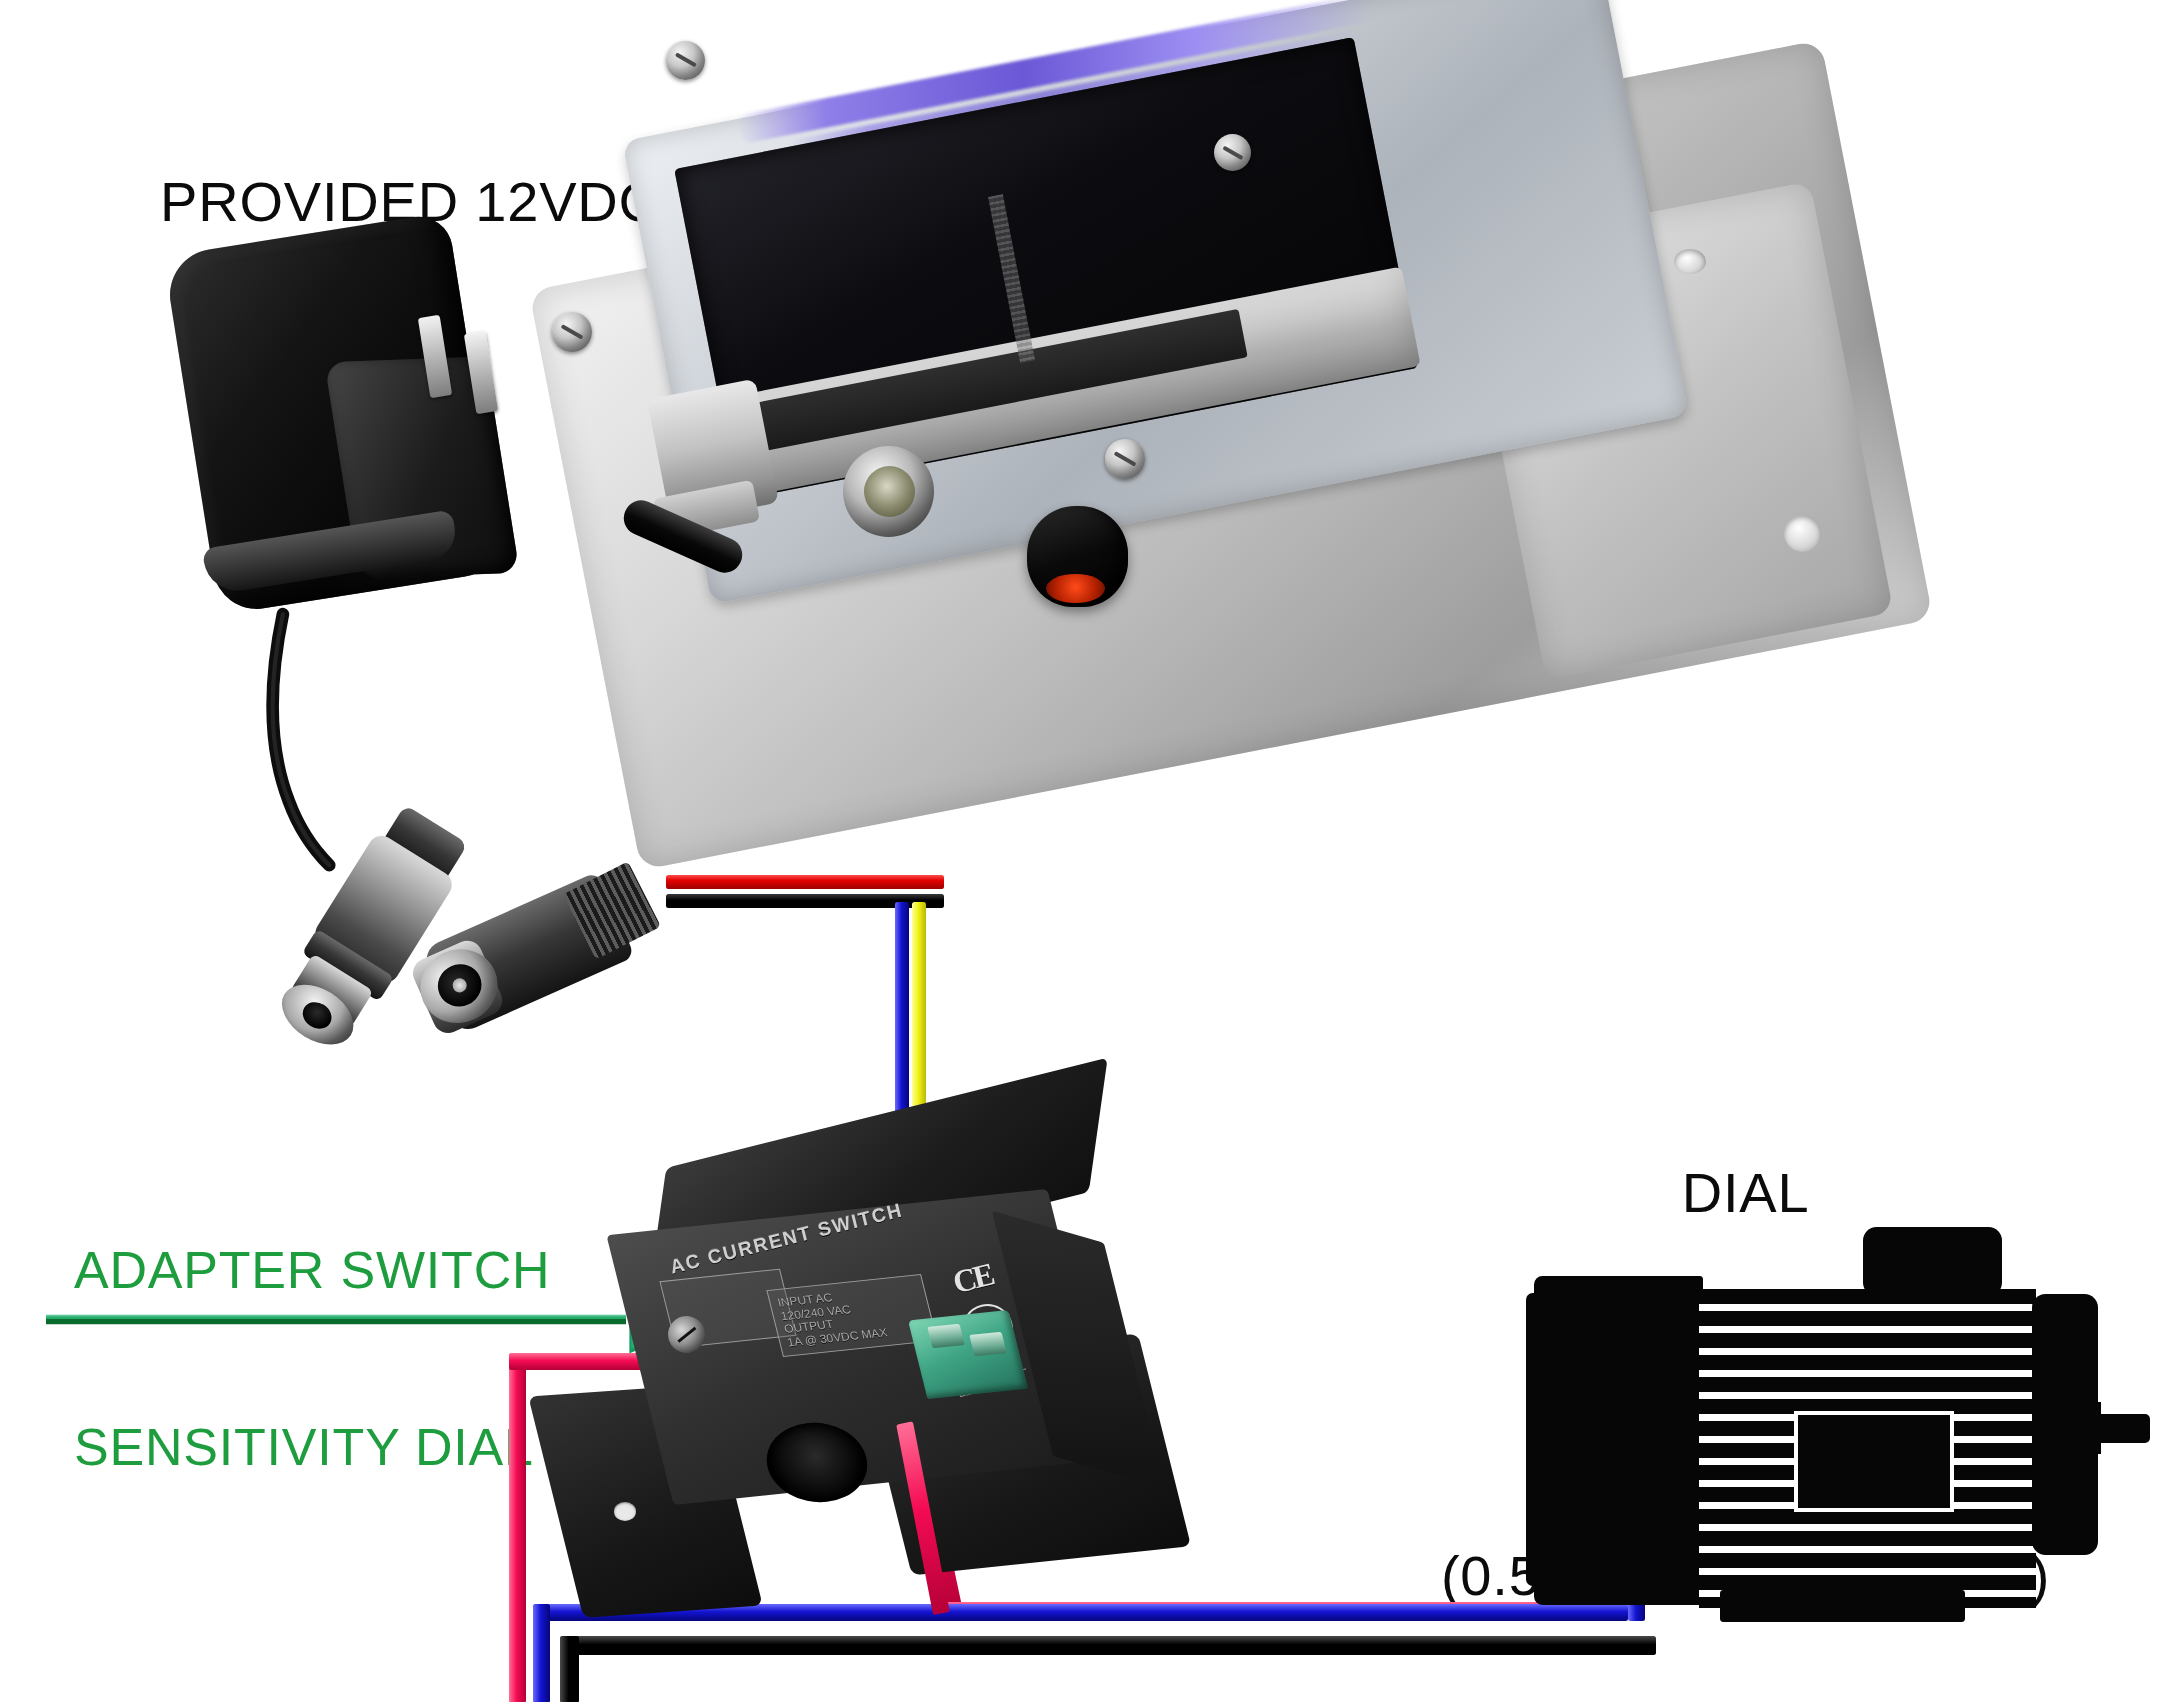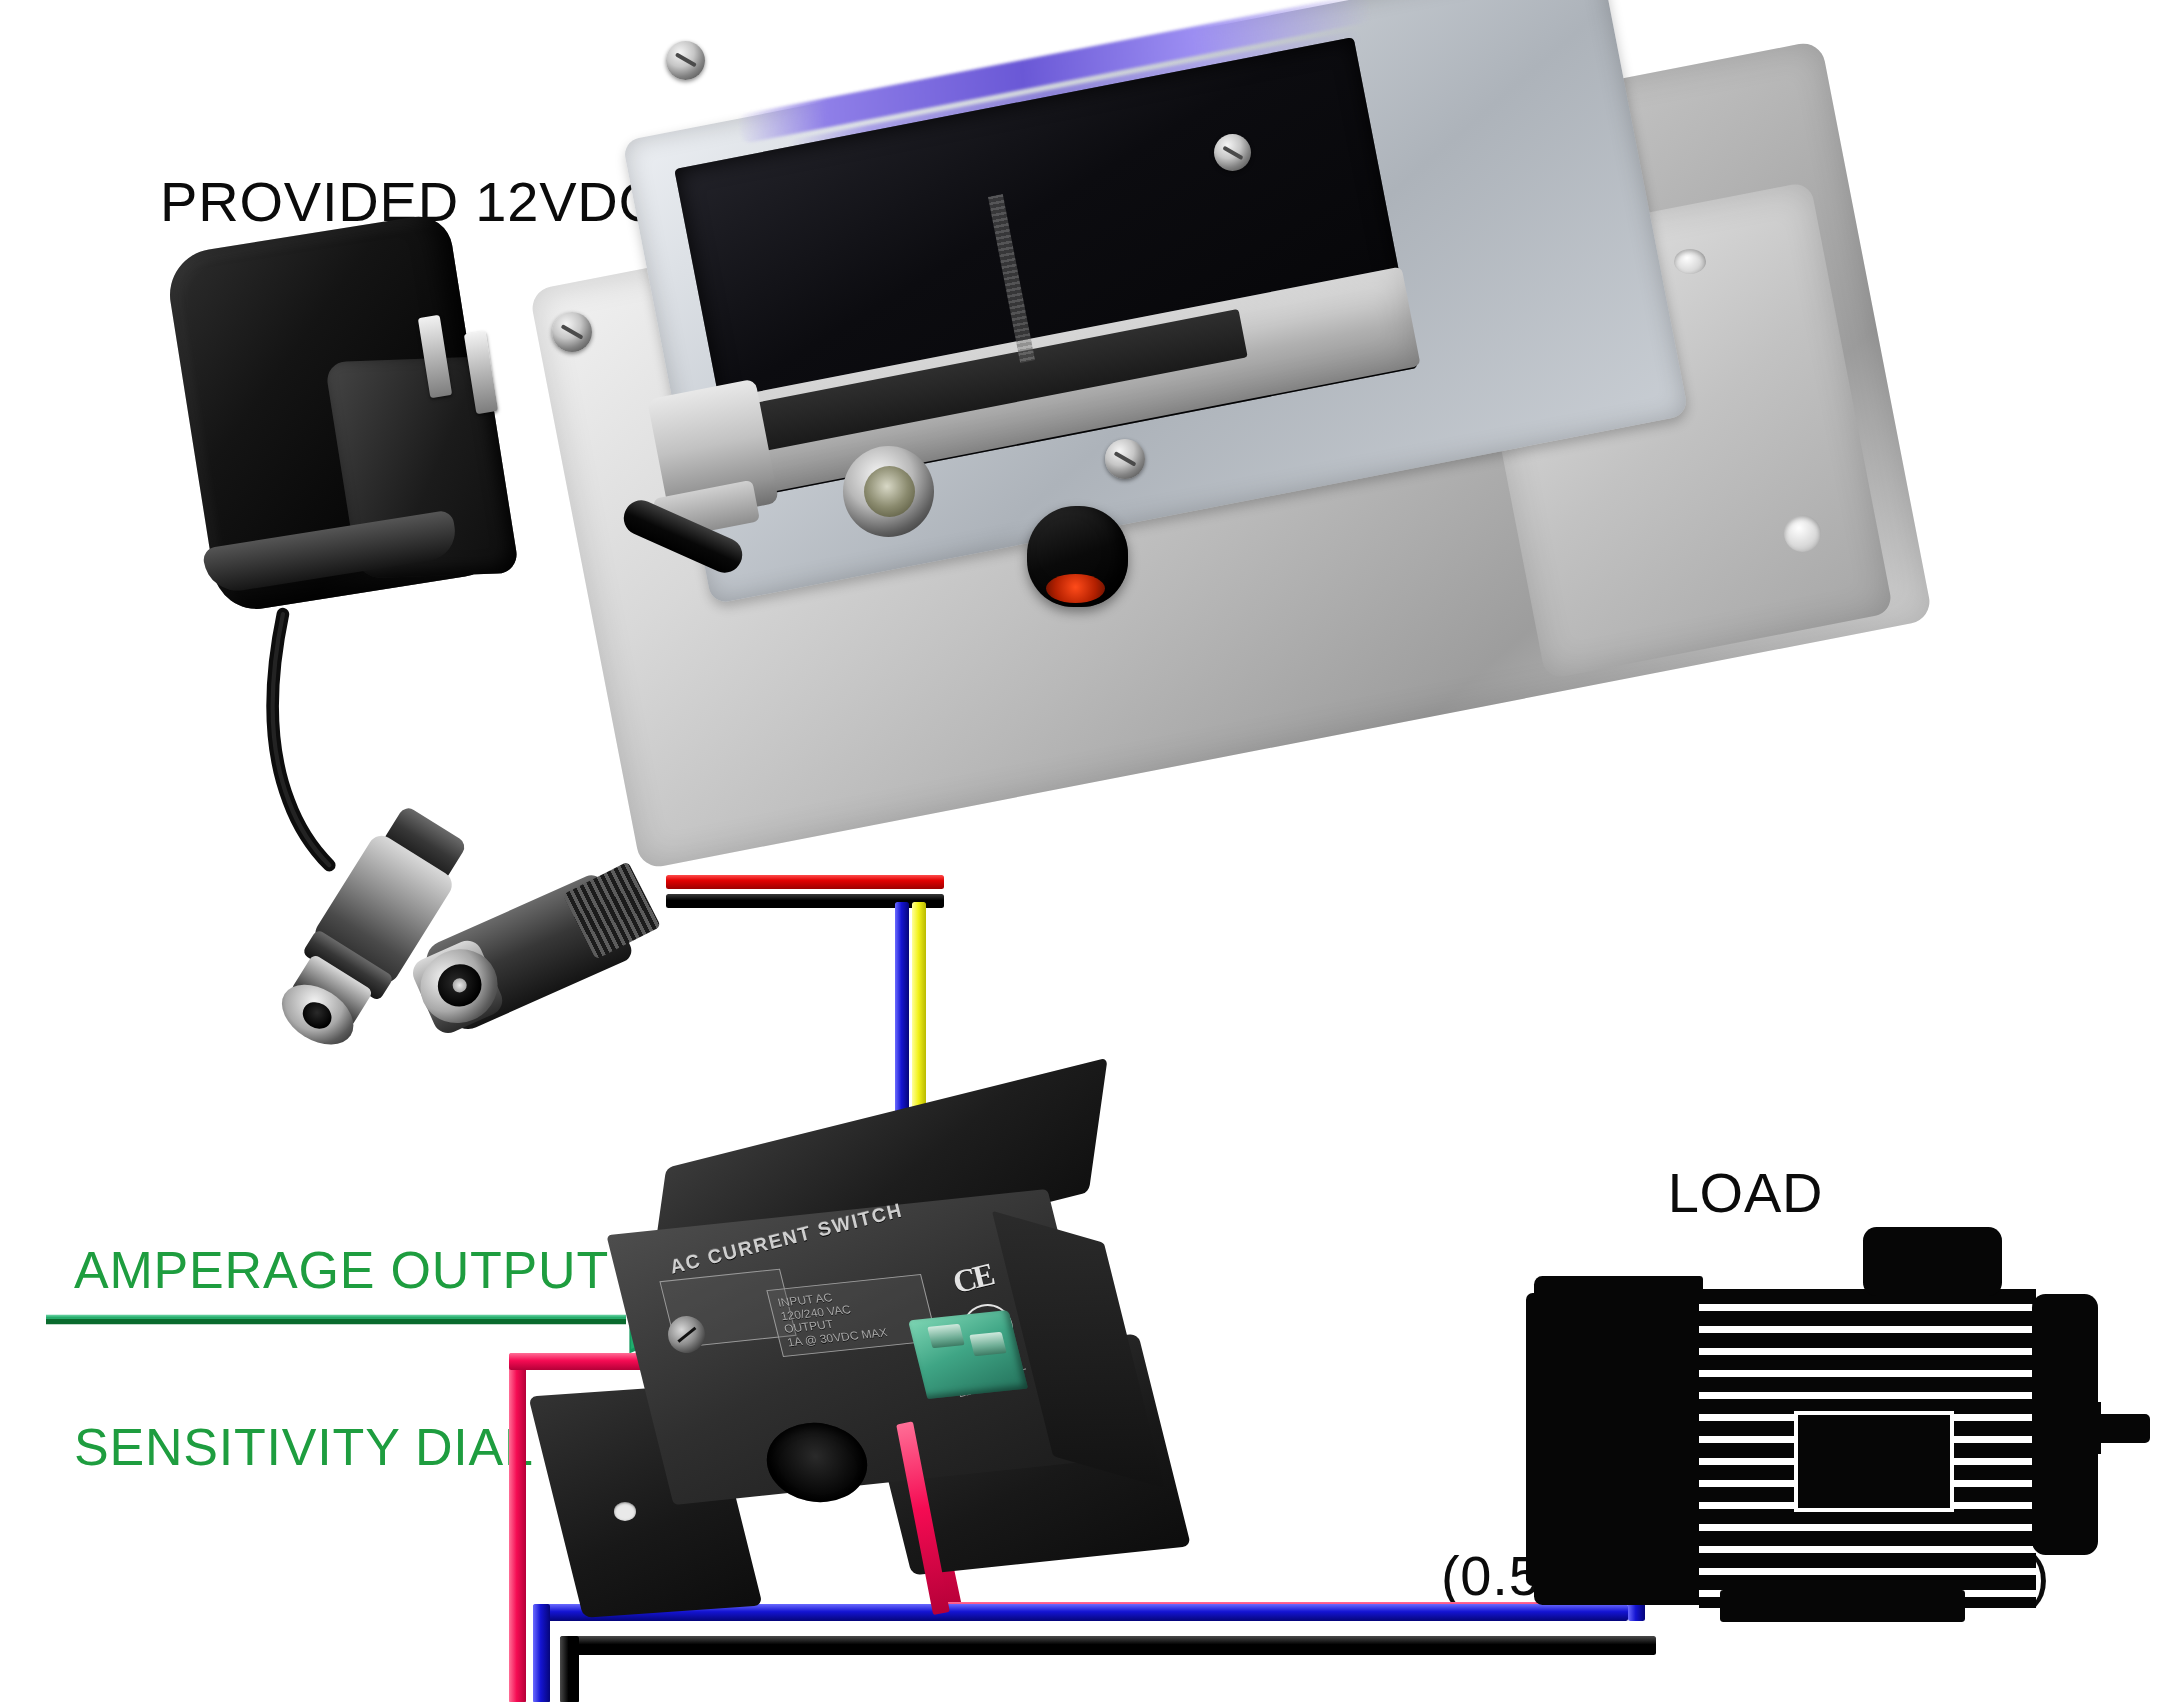--- a/index.html
+++ b/index.html
@@ -145,26 +145,26 @@
   .mo-endbell{position:absolute;background:#060606;border-radius:8.4px 3.4px 3.4px 8.4px;}
 </style>
 </head>
 <body>
 
 <div class="stage">
 
   <div class="lbl lbl-black" id="label-adapter">PROVIDED 12VDC ADAPTER</div>
 
   <div class="lbl lbl-green" id="label-dial">
-    <div>AMPERAGE OUTPUT</div>
+    <div>ADAPTER SWITCH</div>
     <div>SENSITIVITY DIAL</div>
   </div>
 
   <div class="lbl lbl-black" id="label-equipment">
-    <div>LOAD</div>
+    <div>DIAL</div>
     <div>EQUIPMENT</div>
     <div>(0.5 TO 50A  AC LOAD)</div>
   </div>
 
   <svg id="sensitivity-arrow" viewBox="0 0 790 110">
     <line x1="0" y1="56" x2="700" y2="56" stroke="#0a6b2e" stroke-width="9"></line>
     <line x1="0" y1="52" x2="700" y2="52" stroke="#2fbd7c" stroke-width="5" opacity="0.8"></line>
     <polygon points="690,16 790,58 690,98" fill="#159b5f" stroke="#ffffff" stroke-width="4"></polygon>
     <polygon points="694,26 770,58 694,90" fill="#1fae6e"></polygon>
   </svg>

